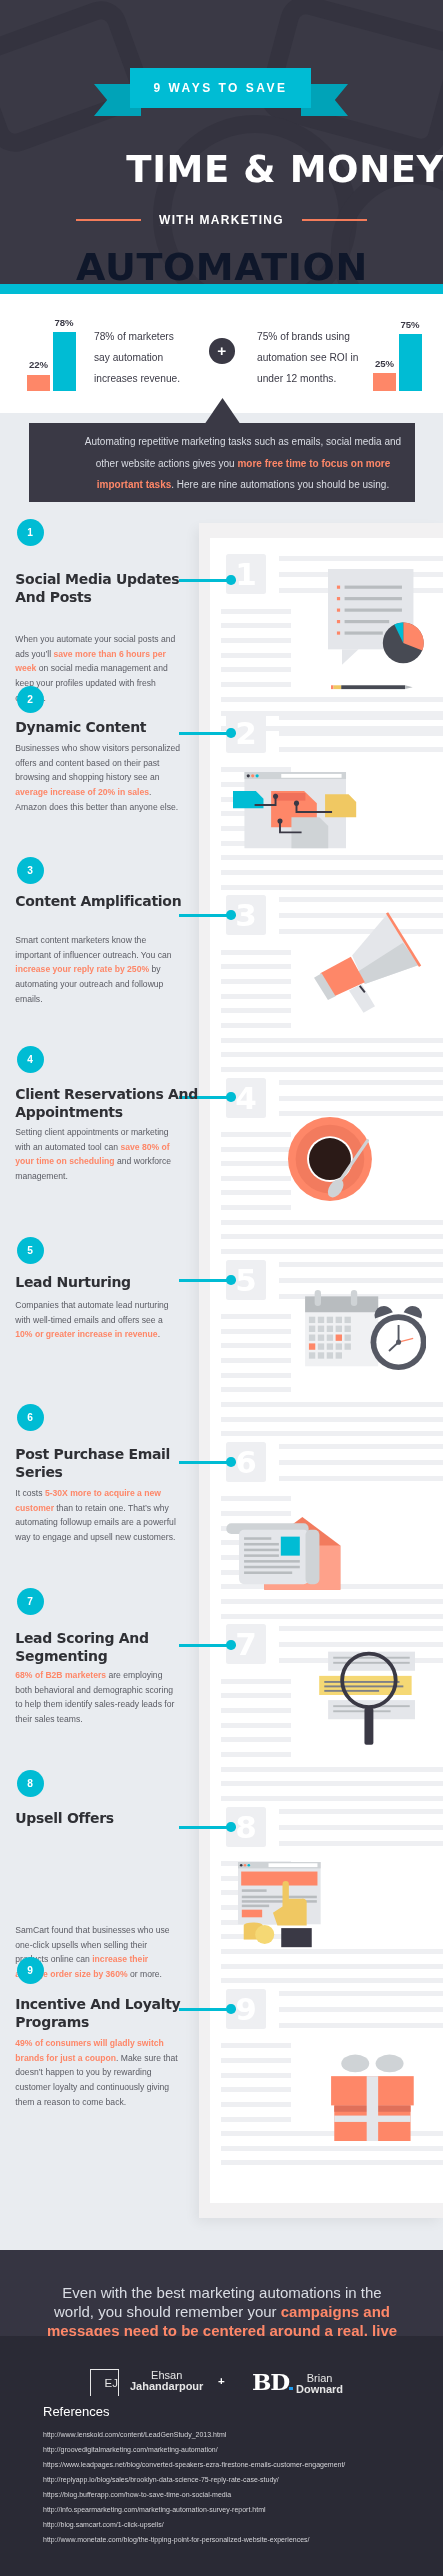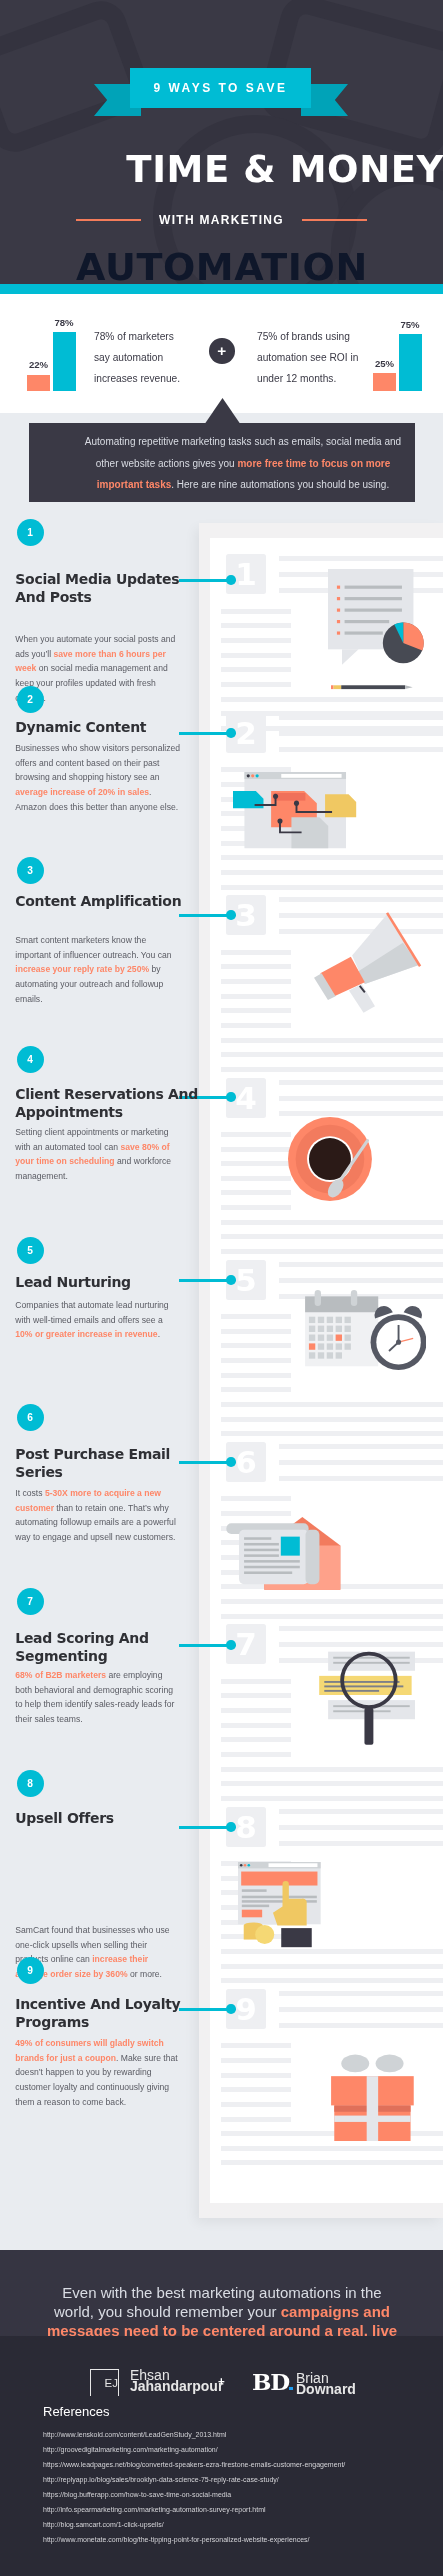--- a/index.html
+++ b/index.html
@@ -49,21 +49,21 @@
 
   
   .illo { position: absolute; }
 
   
   .closing { position: absolute; top: 2250px; left: 0; width: 444px; height: 87px; background: #363542; }
   .closing-text { position: absolute; top: 2283px; left: 0; width: 444px; text-align: center; color: #d9dce3; font-size: 15px; line-height: 19px; padding: 0 42px; }
   .credits { position: absolute; top: 2336px; left: 0; width: 444px; height: 64px; background: #2a2a35; }
   .refs { position: absolute; top: 2396px; left: 0; width: 444px; height: 180px; background: #2a2a35; }
   .ej-box { position: absolute; top: 2341px; left: 90px; width: 29px; height: 29px; border: 1.3px solid #e6e6e6; color: #e6e6e6; font-size: 11.5px; text-align: right; line-height: 27px; }
-  .author { position: absolute; color: #e6e6e6; font-size: 14px; line-height: 10.8px; }
+  .author { position: absolute; color: #e6e6e6; font-size: 11px; line-height: 10.8px; text-align: center; }
   .author b { display: block; }
   .amp { position: absolute; top: 2345px; left: 218px; color: #fff; font-weight: bold; font-size: 11.5px; }
   .bd-logo { position: absolute; top: 2342px; left: 252px; color: #fff; font-family: "DejaVu Serif", serif; font-weight: bold; font-size: 23px; letter-spacing: -1.3px; }
   .bd-dot { display: inline-block; width: 3.2px; height: 3.2px; background: #1e9bf0; margin-left: 0.6px; }
   .ref-title { position: absolute; top: 2404px; left: 43px; color: #fff; font-weight: normal; font-size: 13px; }
   .ref-list { position: absolute; top: 2427px; left: 43px; width: 382px; list-style: none; }
   .ref-list li { color: #d4d4d8; font-size: 7px; height: 15px; line-height: 15px; white-space: nowrap; }
 </style>
 </head>
 <body>

